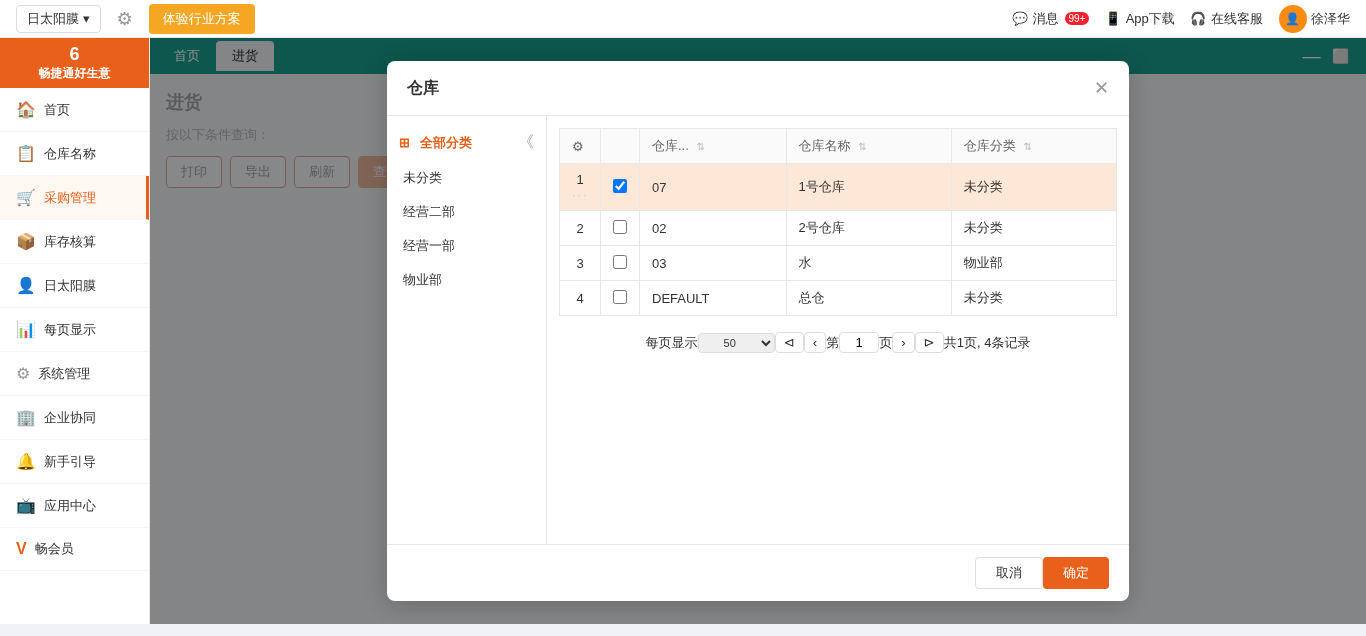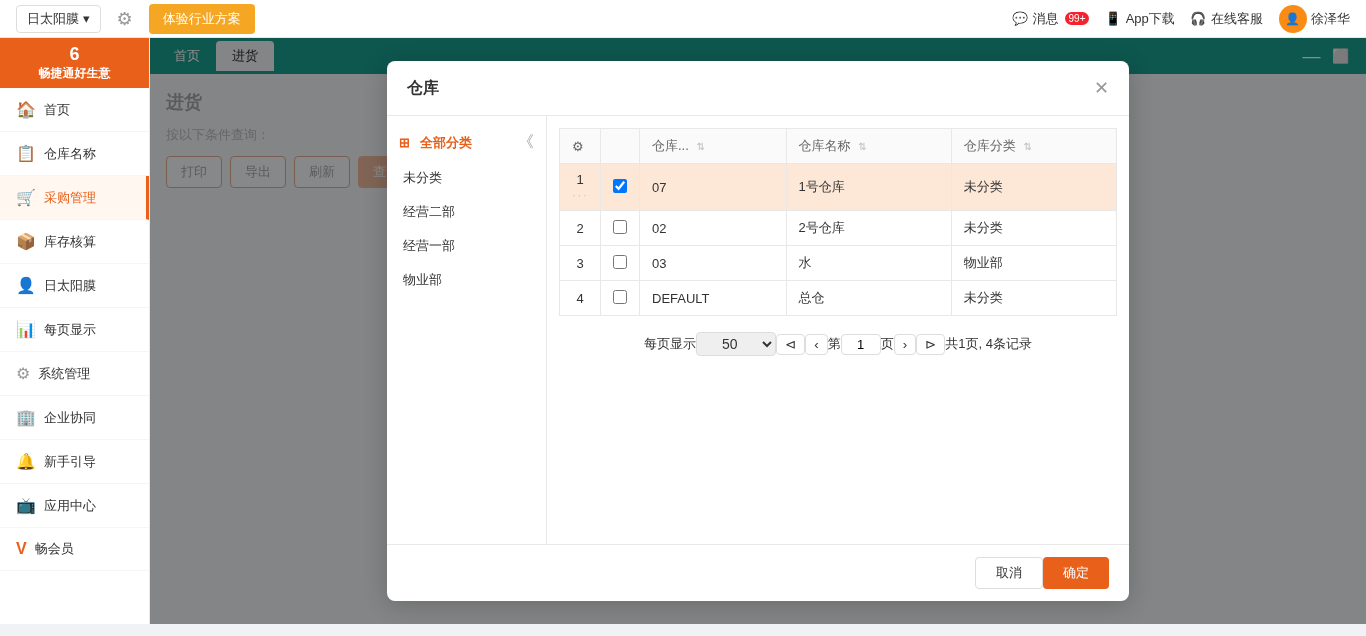--- a/index.html
+++ b/index.html
@@ -142,21 +142,21 @@
     .sort-icon { font-size: 10px; color: #bbb; margin-left: 4px; }
     .row-checkbox { width: 14px; height: 14px; }
 
     
     .pagination {
       display: flex; align-items: center; justify-content: center;
       padding: 12px; margin-top: 4px; color: #333; font-size: 13px;
     }
     .page-size-select {
       border: 1px solid #ddd; border-radius: 4px; padding: 2px 21px;
-      font-size: 14px; color: #333;
+      font-size: 11px; color: #333;
     }
     .page-btn {
       border: 1px solid #ddd; border-radius: 4px; padding: 2px 8px;
       background: #fff; cursor: pointer; color: #333;
     }
     .page-btn:disabled { color: #ccc; cursor: not-allowed; }
     .page-input {
       width: 40px; border: 1px solid #ddd; border-radius: 4px;
       padding: 2px 6px; text-align: center; font-size: 13px;
     }

